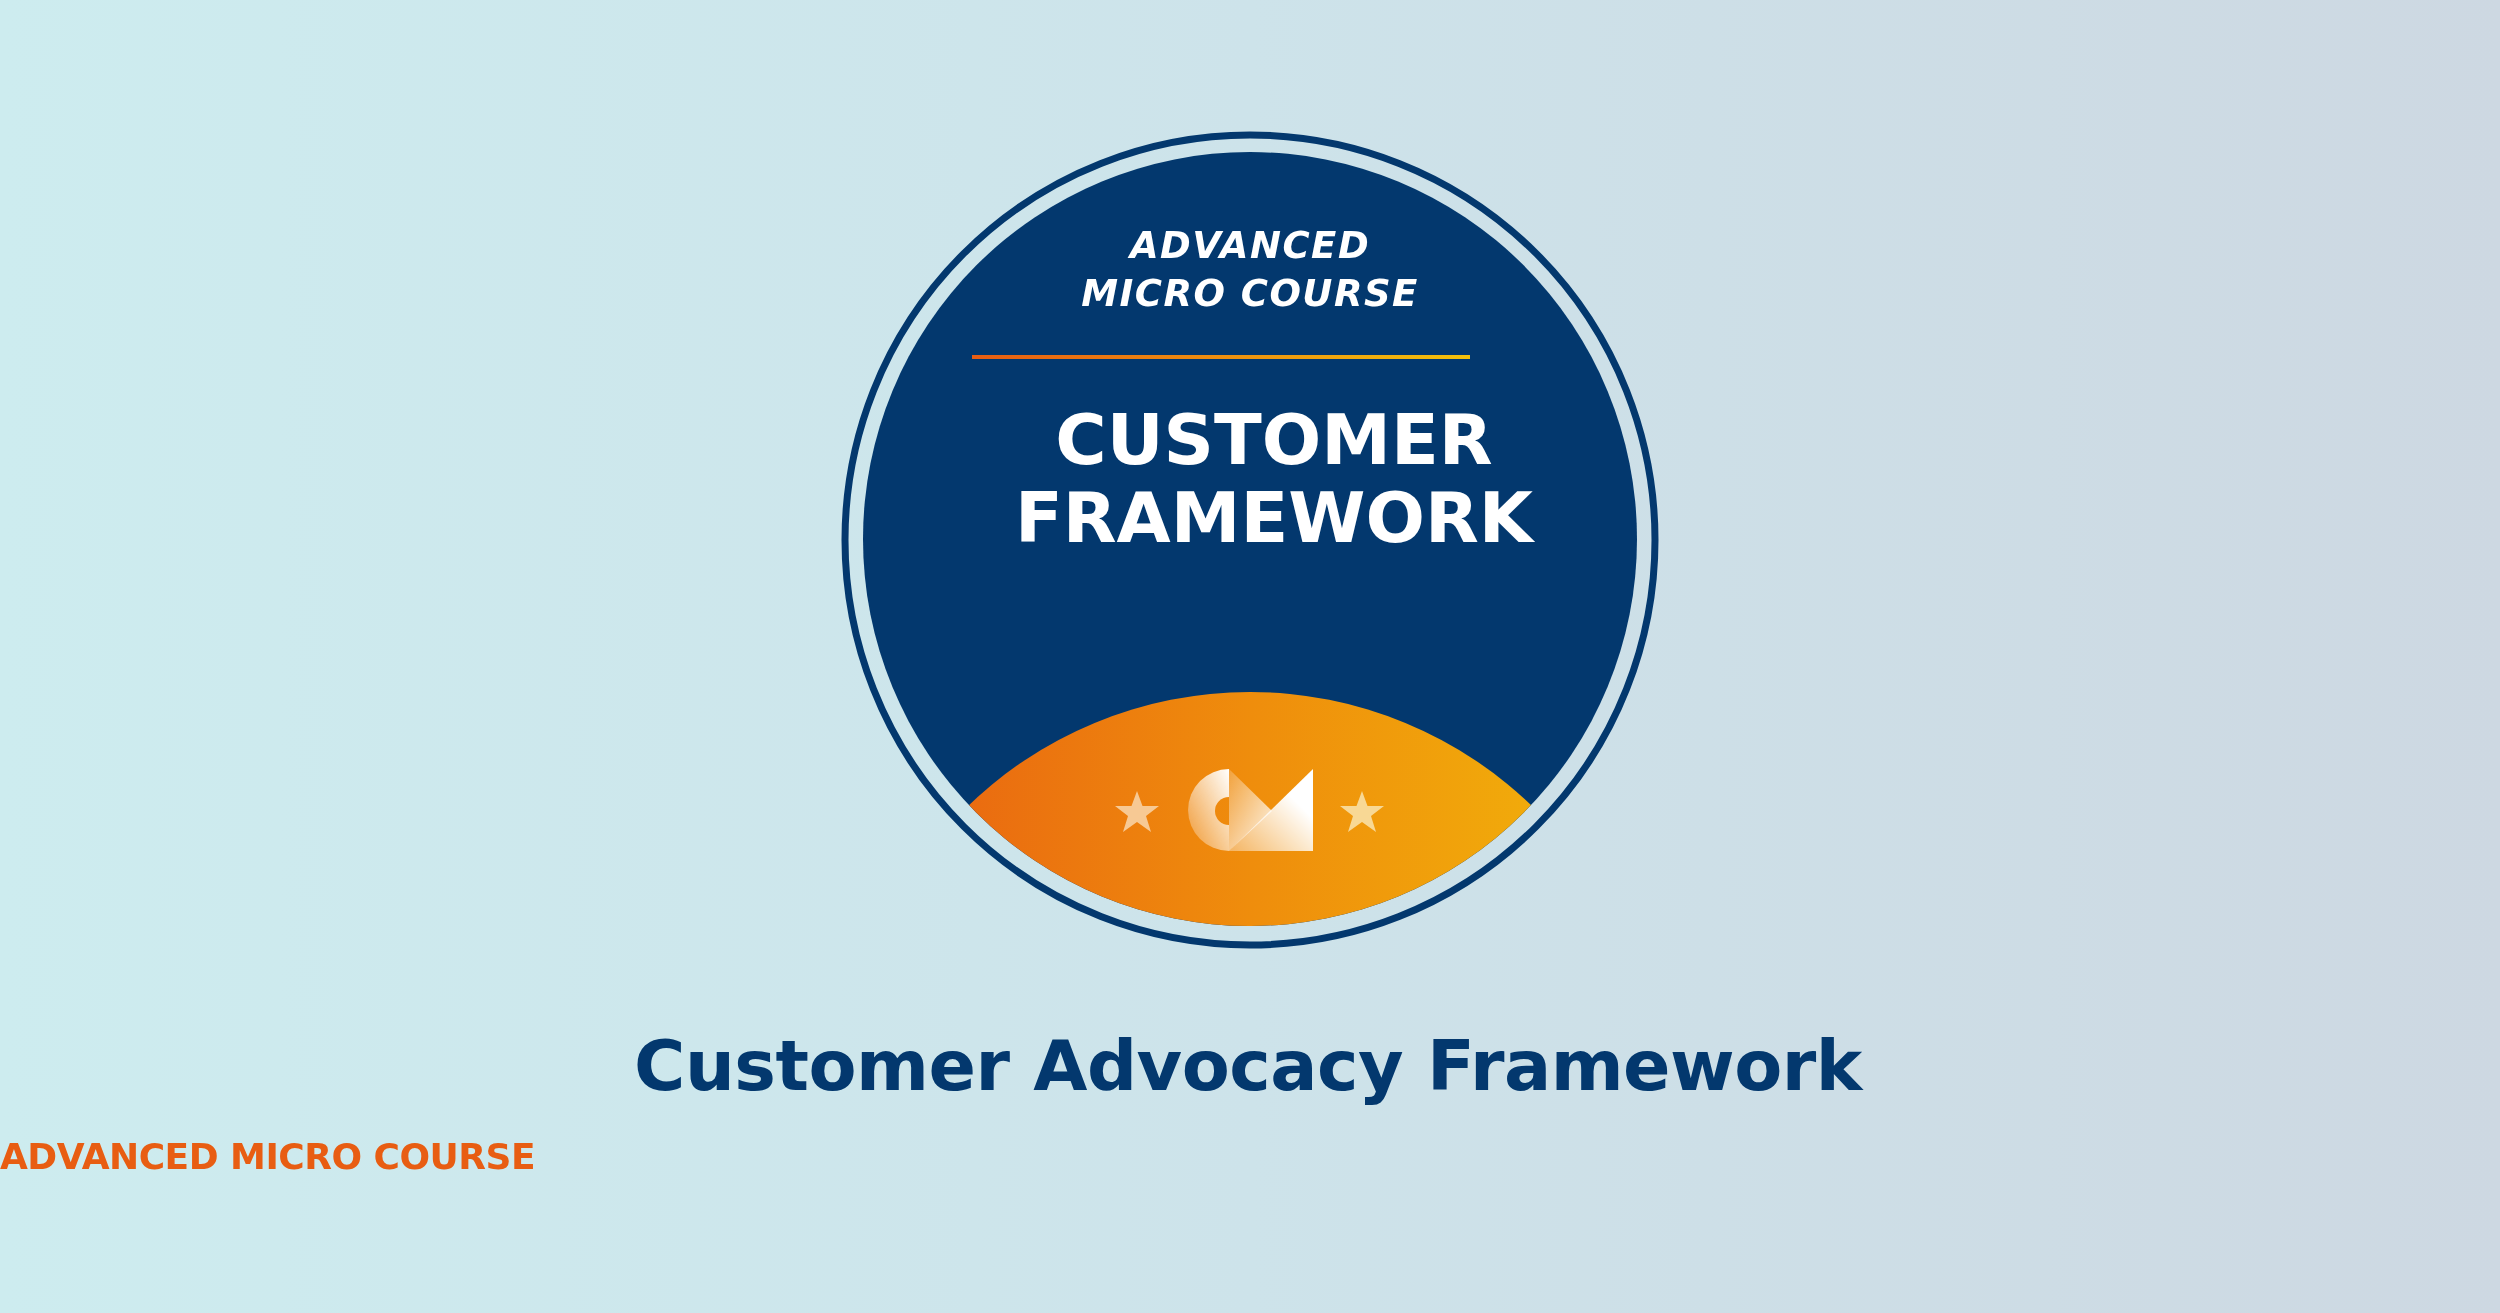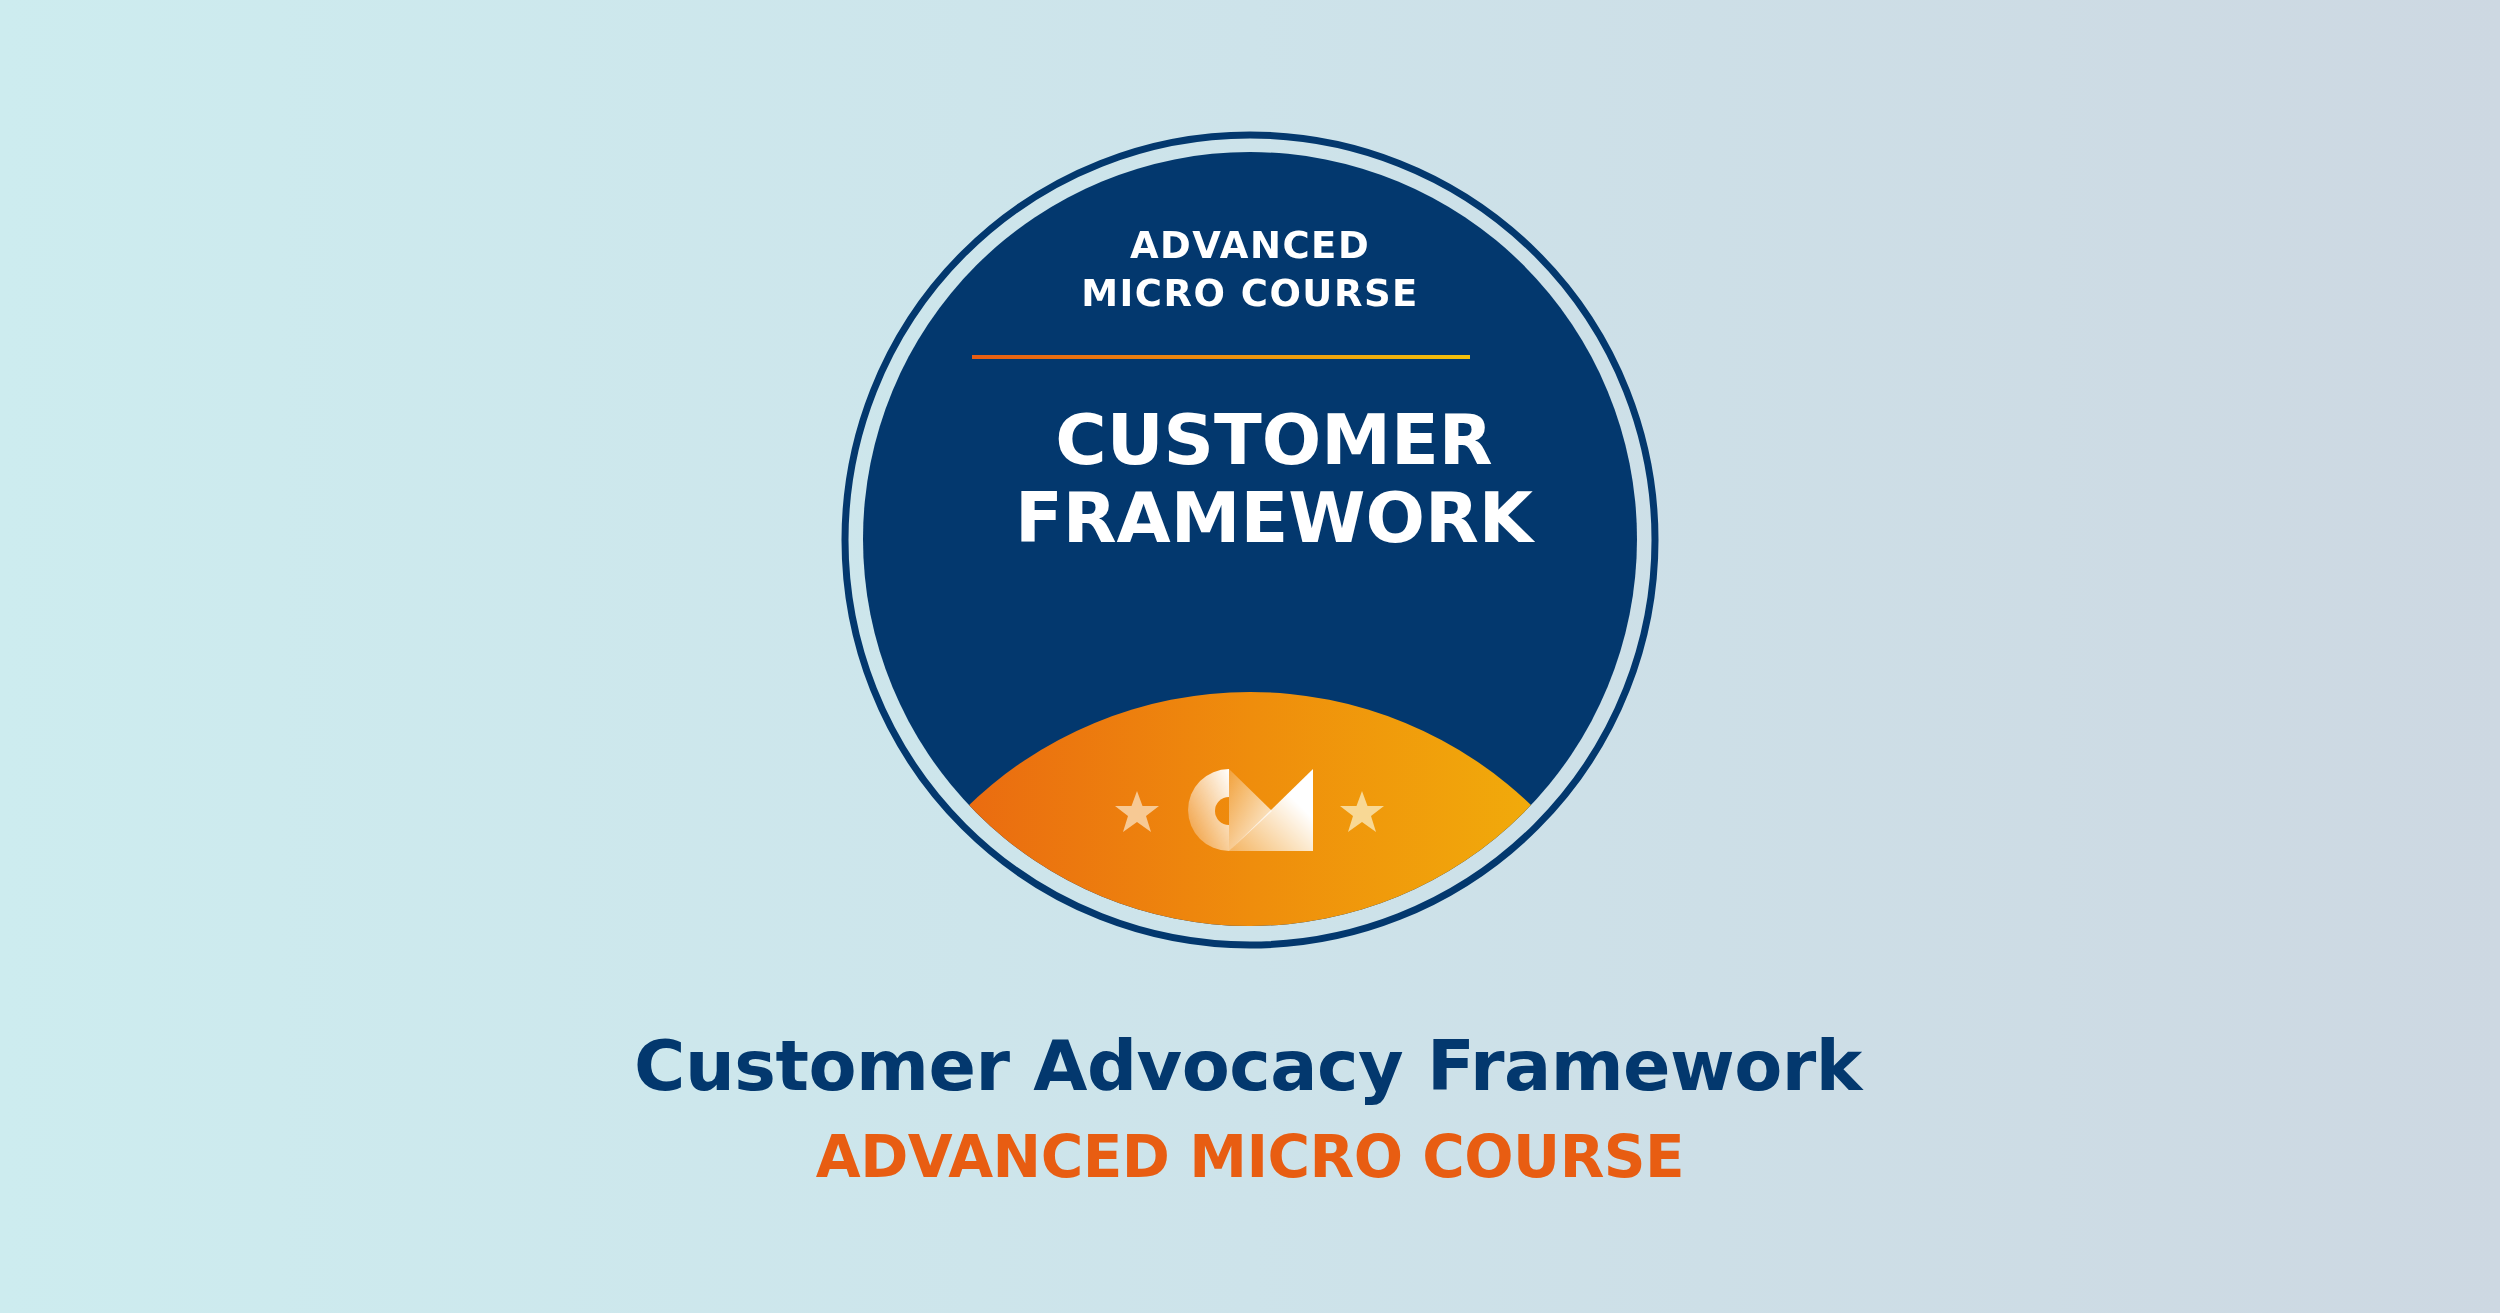--- a/index.html
+++ b/index.html
@@ -7,34 +7,34 @@
     width: 2500px; height: 1313px; overflow: hidden; position: relative;
     background: linear-gradient(90deg, #cdecef 0%, #cde3ea 50%, #cdd8e2 100%);
     font-family: "DejaVu Sans", "Liberation Sans", sans-serif;
   }
   #badge-svg { position: absolute; left: 0; top: 0; width: 2500px; height: 1313px; }
   .badge-text {
     position: absolute; left: 0; width: 2500px; text-align: center;
     color: #ffffff; font-weight: bold; text-transform: uppercase;
   }
   .badge-eyebrow {
-    top: 222px; font-size: 37px; line-height: 48px; letter-spacing: 1.5px;
+    top: 222px; font-size: 37px; line-height: 48px; letter-spacing: 1.5px; font-style: italic;
   }
   .badge-title {
     top: 401px; font-size: 70px; line-height: 78px; letter-spacing: 0px; padding-left: 24px;
   }
   .badge-eyebrow span, .badge-title span { display: block; }
   .caption-title {
     position: absolute; left: 0; width: 2496px; top: 1021px; text-align: center;
     font-size: 70px; line-height: 90px; font-weight: bold; color: #03386e;
     letter-spacing: -0.5px;
   }
   .caption-sub {
-    position: absolute; left: 0; width: 2500px; top: 1124px; text-align: center;
-    font-size: 58px; line-height: 66px; font-weight: bold; color: #e85d12;
+    position: absolute; left: 0; width: 2500px; top: 1124px; 
+    font-size: 36px; line-height: 66px; font-weight: bold; color: #e85d12;
     letter-spacing: -0.5px;
   }
 </style>
 </head>
 <body>
 
 <svg id="badge-svg" viewBox="0 0 2500 1313" xmlns="http://www.w3.org/2000/svg">
   <defs>
     <linearGradient id="orangeGrad" x1="0" y1="0" x2="1" y2="0">
       <stop offset="0" stop-color="#e85d12"></stop>

